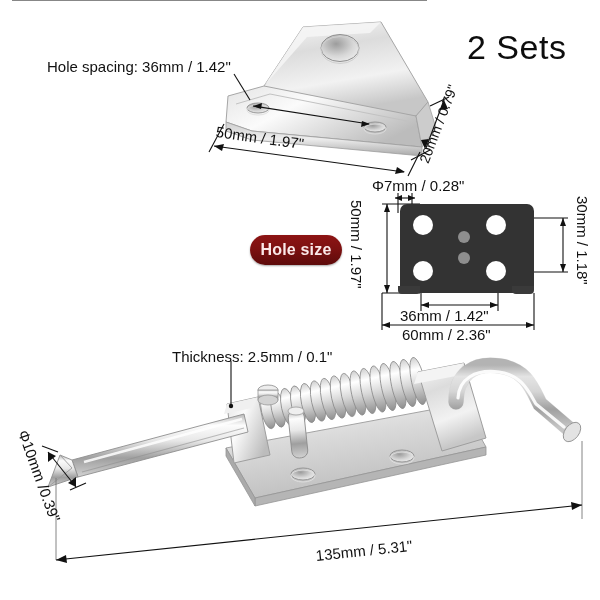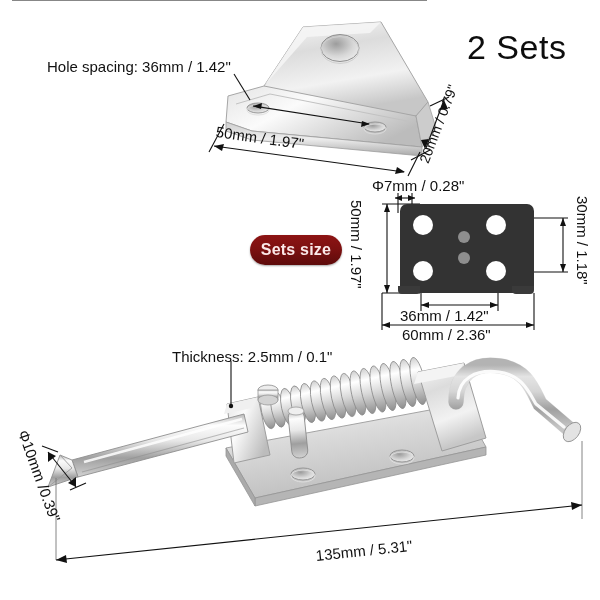--- a/index.html
+++ b/index.html
@@ -269,21 +269,21 @@
     </g>
   </svg>
 
   <div class="lbl" style="left:35px;top:59px;font-size:15px;">Hole spacing: 36mm / 1.42"</div>
 
   <div class="lbl" style="left:205px;top:124px;font-size:15px;transform:rotate(8deg);transform-origin:left top;">50mm / 1.97"</div>
 
   <div class="lbl" style="left:405px;top:160px;font-size:14px;transform:rotate(-69deg);transform-origin:left top;">20mm / 0.79"</div>
 
   <div class="pill" style="left:238px;top:235px;width:92px;height:30px;">
-    <span>Sets size</span>
+    <span>Hole size</span>
   </div>
 
   <div class="plate" style="left:388px;top:204px;width:134px;height:89px;">
     <div class="hole" style="left:13px;top:11px;width:20px;height:20px;"></div>
     <div class="hole" style="left:86px;top:11px;width:20px;height:20px;"></div>
     <div class="hole" style="left:13px;top:57px;width:20px;height:20px;"></div>
     <div class="hole" style="left:86px;top:57px;width:20px;height:20px;"></div>
     <div class="dot" style="left:58px;top:27px;width:12px;height:12px;"></div>
     <div class="dot" style="left:58px;top:48px;width:12px;height:12px;"></div>
   </div>

